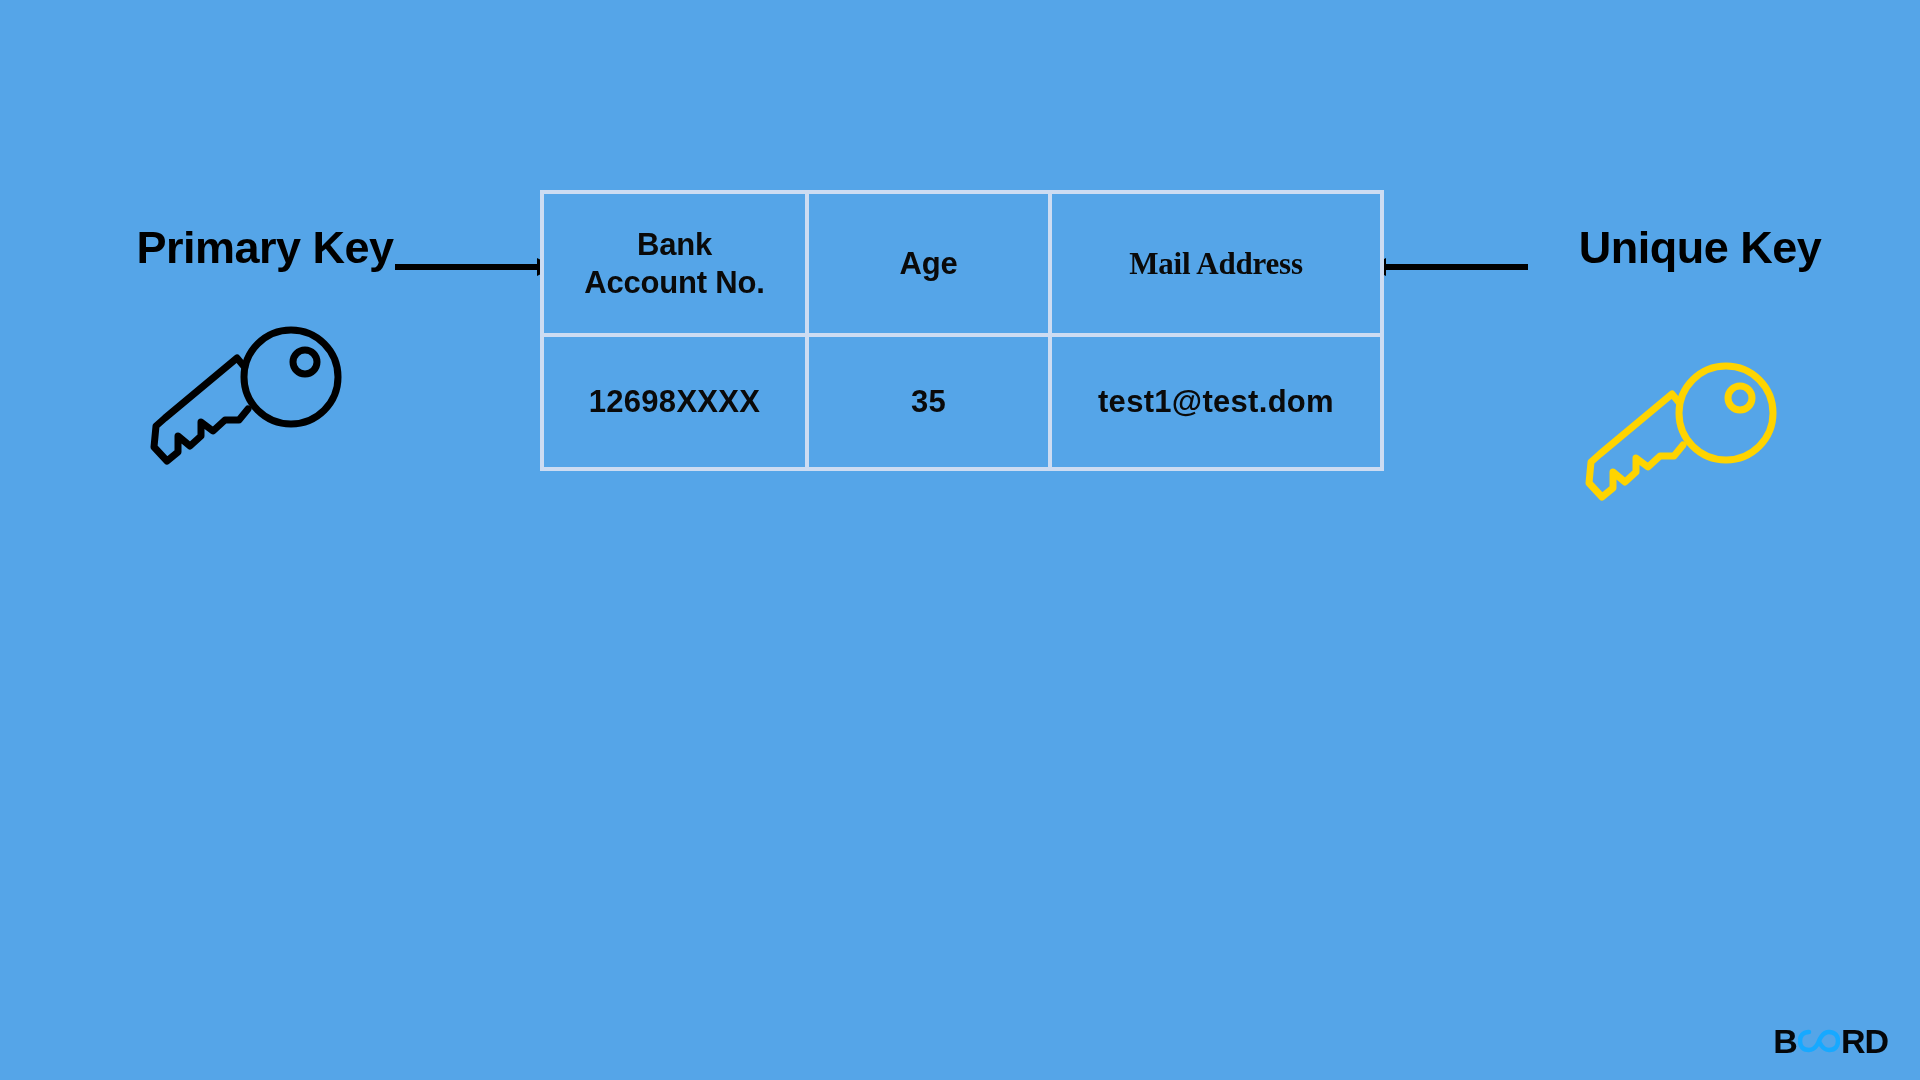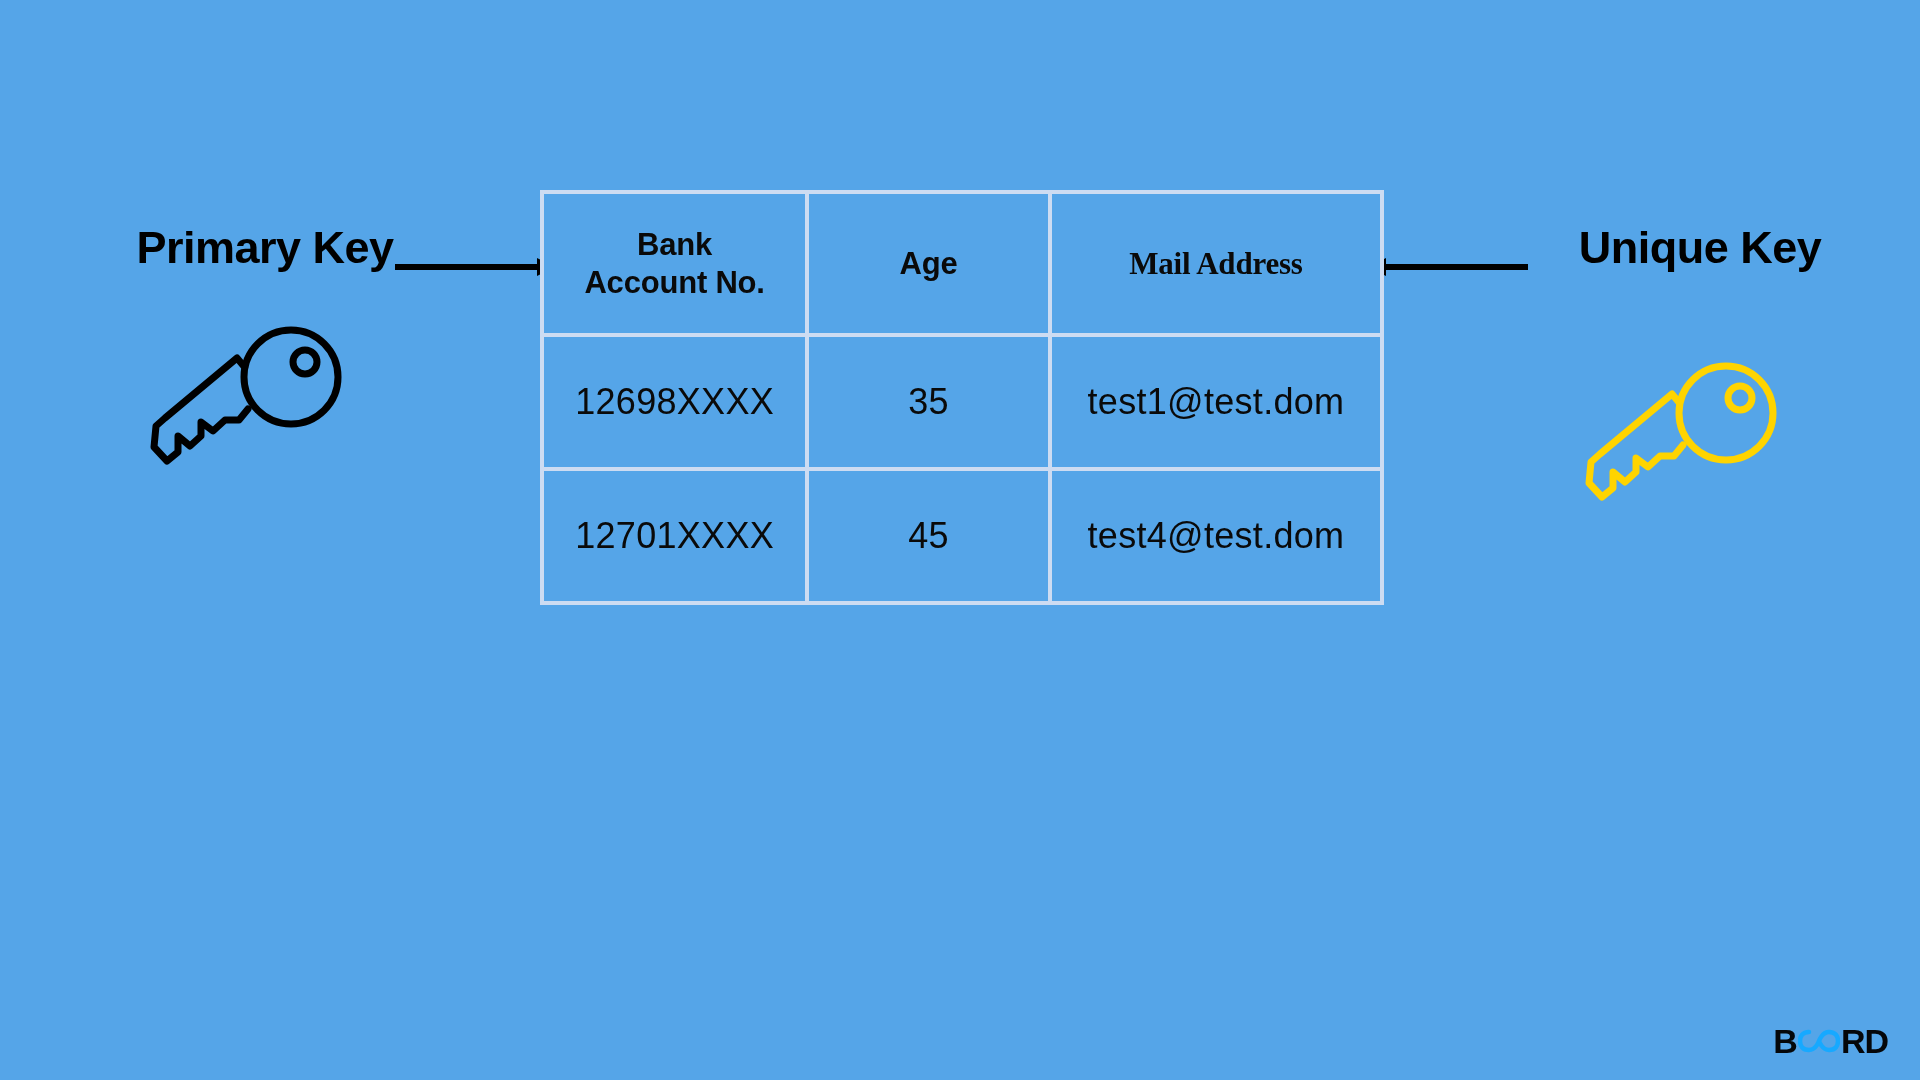--- a/index.html
+++ b/index.html
@@ -61,22 +61,22 @@
   }
   #keys-table th {
     height:143px;
     font-size:31px;
     font-weight:bold;
     line-height:1.22;
     letter-spacing:-0.2px;
   }
   #keys-table td {
     height:134px;
-    font-size:36px;
-    font-weight:400;
+    font-size:31px;
+    font-weight:700;
     letter-spacing:0.3px;
   }
   .col-acct { width:266px; }
   .col-age  { width:245px; }
   .col-mail { width:333px;font-family:Liberation Serif, serif; }
 
   
   #logo {
     position:absolute;
     right:32px;
@@ -175,25 +175,20 @@
       <th class="col-age">Age</th>
       <th class="col-mail">Mail Address</th>
     </tr>
   </thead>
   <tbody>
     <tr>
       <td>12698XXXX</td>
       <td>35</td>
       <td>test1@test.dom</td>
     </tr>
-    <tr>
-      <td>12701XXXX</td>
-      <td>45</td>
-      <td>test4@test.dom</td>
-    </tr>
   </tbody>
 </table>
 
 <div id="logo">
   <span class="blk">B</span>
   <span class="infinity-mark">
     <svg width="42" height="26" viewBox="0 0 42 26">
       <path d="M 11 4
                C 4 4 2 9 2 13
                C 2 17 4 22 11 22

